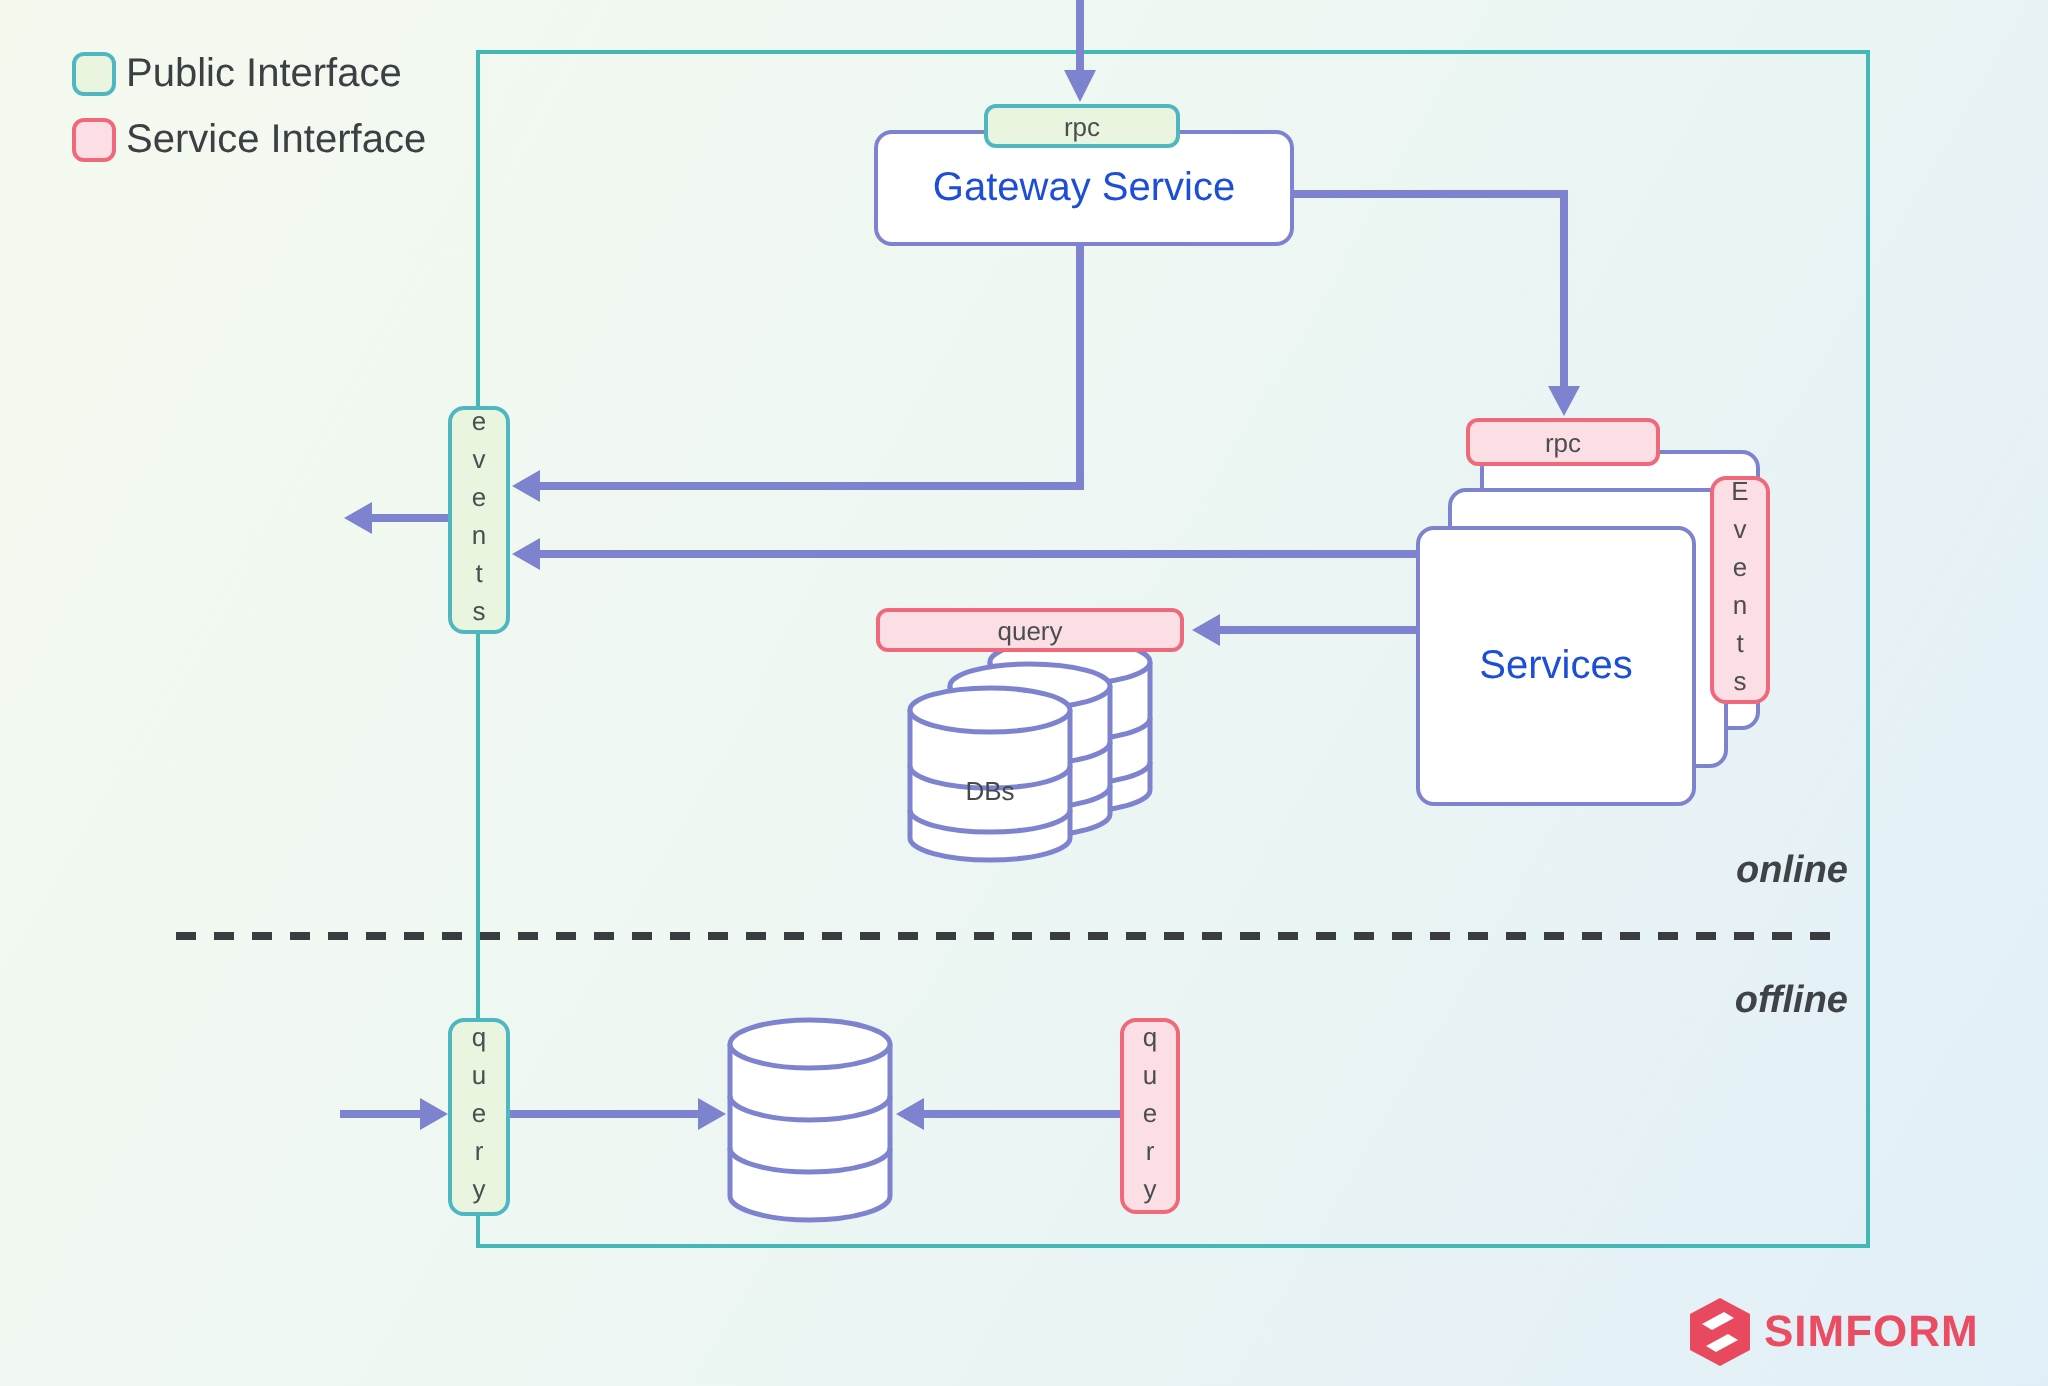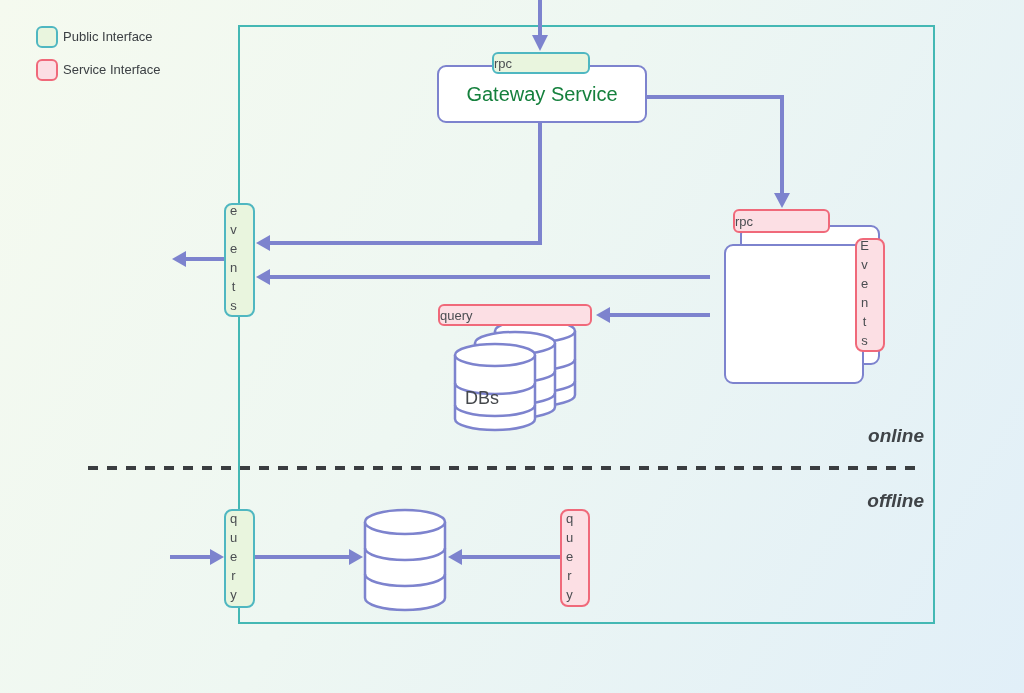--- a/index.html
+++ b/index.html
@@ -10,55 +10,55 @@
     position: relative; width: 1024px; height: 693px; overflow: hidden;
     background: linear-gradient(120deg, #f5faef 0%, #eef7f2 45%, #e1eff8 100%);
   }
 
   .abs { position: absolute; }
 
   
   .swatch { width: 22px; height: 22px; border-radius: 6px; border: 2px solid; }
   .swatch.green { background: #e9f5de; border-color: #4fb7c1; }
   .swatch.pink  { background: #fcdfe4; border-color: #f0697a; }
-  .legend-label { font-size: 13px; line-height: 22px; color: #3c4044; }
+  .legend-label { font-size: 20px; line-height: 22px; color: #3c4044; }
 
   
   .main-box {
     left: 238px; top: 25px; width: 697px; height: 599px;
     border: 2px solid #44b8b4; background: transparent;
   }
 
   
   svg.layer { left: 0; top: 0; z-index: 3; pointer-events: none; }
   .main-box { z-index: 2; }
   .node { z-index: 4; }
 
   
   .card {
     background: #ffffff; border: 2px solid #7d83ce; border-radius: 9px;
     display: flex; align-items: center; justify-content: center;
   }
-  .card-label { font-size: 20px; color: #15803d; }
+  .card-label { font-size: 20px; color: #1d4ed8; }
 
   .badge {
-    border-radius: 6px; display: flex; align-items: center; 
+    border-radius: 6px; display: flex; align-items: center; justify-content: center;
     font-size: 13px; color: #4a4d51;
   }
   .badge.green { background: #e9f5de; border: 2px solid #4fb7c1; }
   .badge.pink  { background: #fcdfe4; border: 2px solid #f0697a; }
   .vbadge { border-radius: 8px; }
   .vtext {
     writing-mode: vertical-rl; text-orientation: upright;
     letter-spacing: 4px; font-size: 13px; color: #4a4d51;
   }
 
   .zone-label { font-size: 19px; font-weight: bold; color: #3f4347; width: 94px; text-align: right; font-style: italic; }
 
-  .db-label { font-size: 18px; color: #45484c; text-align: left; }
+  .db-label { font-size: 13px; color: #45484c; text-align: center; }
 
   
   .brand { display: flex; align-items: center; gap: 5px; z-index: 4; }
   .brand-name { font-size: 22px; font-weight: bold; letter-spacing: 0.5px; color: #ea4d62; }
 </style>
 </head>
 <body>
 
 <div class="canvas">
 
@@ -135,20 +135,23 @@
 
   <div class="abs card node" style="left:437px; top:65px; width:210px; height:58px;">
     <span class="card-label">Gateway Service</span>
   </div>
   <div class="abs badge green node" style="left:492px; top:52px; width:98px; height:22px;">
     <span>rpc</span>
   </div>
 
   <div class="abs card node" style="left:740px; top:225px; width:140px; height:140px;"></div>
   <div class="abs card node" style="left:724px; top:244px; width:140px; height:140px;"></div>
+  <div class="abs card node" style="left:708px; top:263px; width:140px; height:140px;">
+    <span class="card-label">Services</span>
+  </div>
   <div class="abs badge pink node" style="left:733px; top:209px; width:97px; height:24px;">
     <span>rpc</span>
   </div>
   <div class="abs badge pink vbadge node" style="left:855px; top:238px; width:30px; height:114px;">
     <span class="vtext">Events</span>
   </div>
 
   <div class="abs badge green vbadge node" style="left:224px; top:203px; width:31px; height:114px;">
     <span class="vtext">events</span>
   </div>
@@ -161,14 +164,22 @@
   <div class="abs zone-label node" style="left:830px; top:425px;">online</div>
   <div class="abs zone-label node" style="left:830px; top:490px;">offline</div>
 
   <div class="abs badge green vbadge node" style="left:224px; top:509px; width:31px; height:99px;">
     <span class="vtext">query</span>
   </div>
   <div class="abs badge pink vbadge node" style="left:560px; top:509px; width:30px; height:98px;">
     <span class="vtext">query</span>
   </div>
 
+  <div class="abs brand" style="left:843px; top:648px;">
+    <svg width="34" height="36" viewBox="0 0 34 36">
+      <path d="M17,1 L32,9 L32,27 L17,35 L2,27 L2,9 Z" fill="#e8495f"></path>
+      <path d="M8,14 L19,8 L24,11 L13,17 Z" fill="#ffffff"></path>
+      <path d="M26,22 L15,28 L10,25 L21,19 Z" fill="#ffffff"></path>
+    </svg>
+    <span class="brand-name">SIMFORM</span>
+  </div>
 
 </div>
 
 </body></html>

